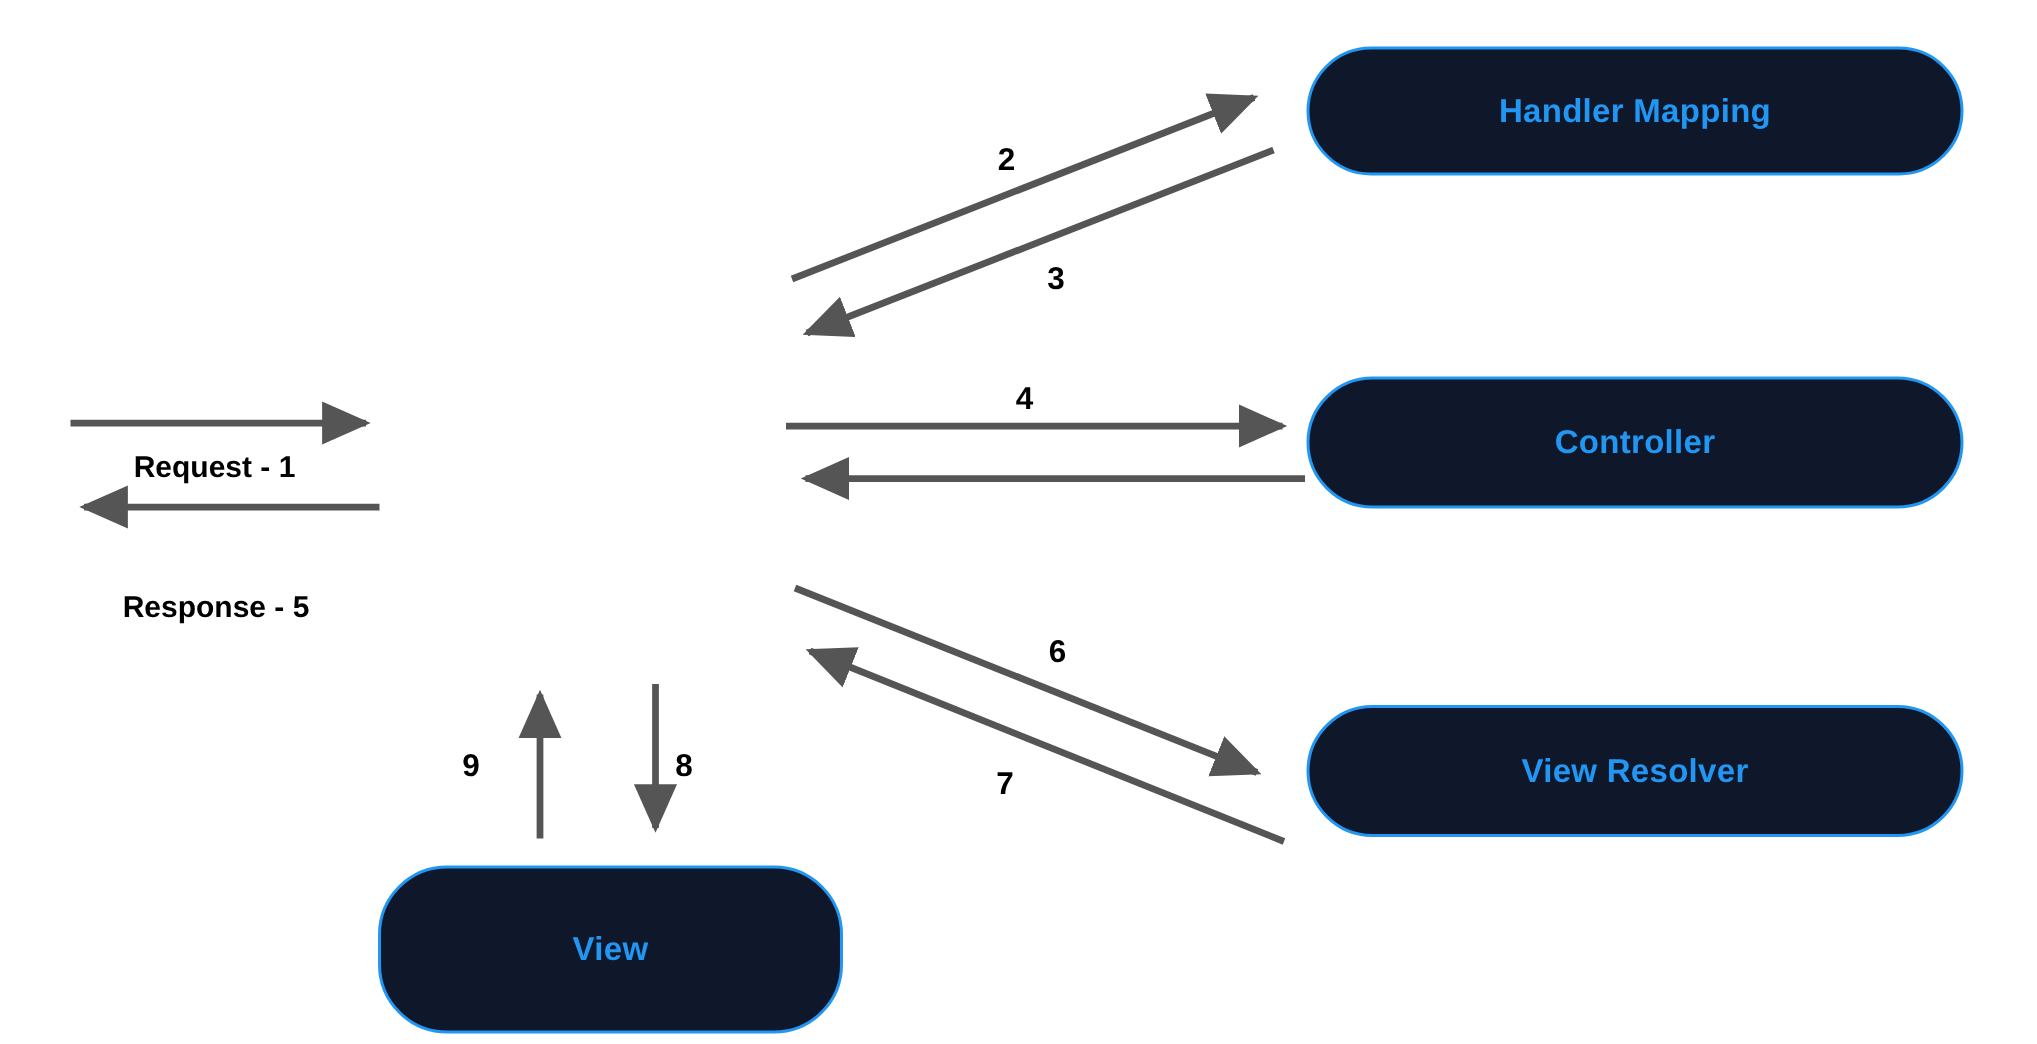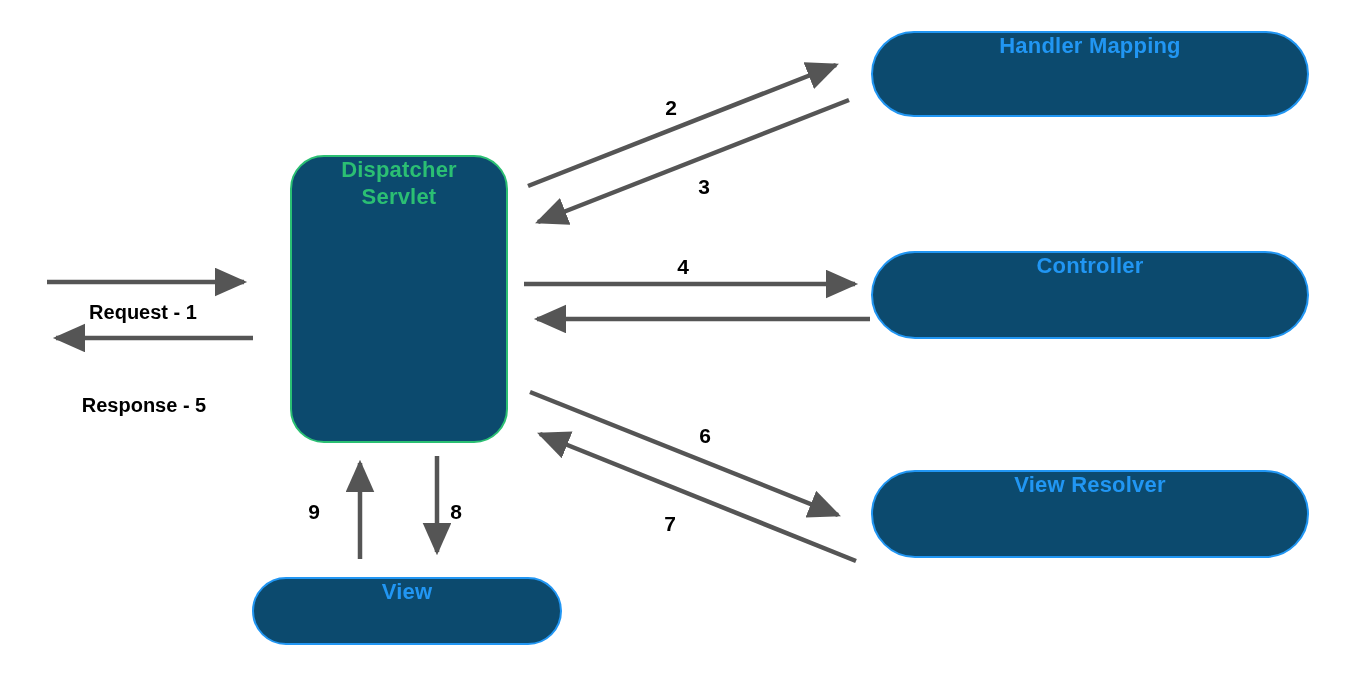--- a/index.html
+++ b/index.html
@@ -19,23 +19,23 @@
     position: absolute;
     left: 0;
     top: 0;
     width: 1358px;
     height: 696px;
   }
   .node {
     position: absolute;
     box-sizing: border-box;
     display: flex;
-    align-items: flex-start;
+    align-items: center;
     justify-content: center;
-    background: #0c4a6e;
+    background: #0f172a;
     border-style: solid;
     border-width: 2px;
     text-align: center;
   }
   .node-label {
     font-weight: bold;
     letter-spacing: 0.2px;
     line-height: 1.22;
   }
   .node.blue {
@@ -114,40 +114,34 @@
 
     <g>
       <line x1="437" y1="456" x2="437" y2="552" stroke="#555555" stroke-width="4.5" marker-end="url(#arrowhead)"></line>
     </g>
 
     <g>
       <line x1="360" y1="559" x2="360" y2="463" stroke="#555555" stroke-width="4.5" marker-end="url(#arrowhead)"></line>
     </g>
   </svg>
 
-  <div class="node green" style="left:290px; top:155px; width:218px; height:288px;">
-    <div class="node-label">
-      <span>Dispatcher</span><br>
-      <span>Servlet</span>
-    </div>
-  </div>
 
   <div class="node blue" style="left:871px; top:31px; width:438px; height:86px;">
     <div class="node-label">Handler Mapping</div>
   </div>
 
   <div class="node blue" style="left:871px; top:470px; width:438px; height:88px;">
     <div class="node-label">View Resolver</div>
   </div>
 
   <div class="node blue" style="left:871px; top:251px; width:438px; height:88px;">
     <div class="node-label">Controller</div>
   </div>
 
-  <div class="node blue" style="left:252px; top:577px; width:310px; height:68px;">
+  <div class="node blue" style="left:252px; top:577px; width:310px; height:112px;">
     <div class="node-label">View</div>
   </div>
 
   <div class="edge-label big" style="left:143px; top:264px;">Request - 1</div>
 
   <div class="edge-label" style="left:671px; top:107px;">2</div>
 
   <div class="edge-label" style="left:704px; top:186px;">3</div>
 
   <div class="edge-label" style="left:683px; top:266px;">4</div>

